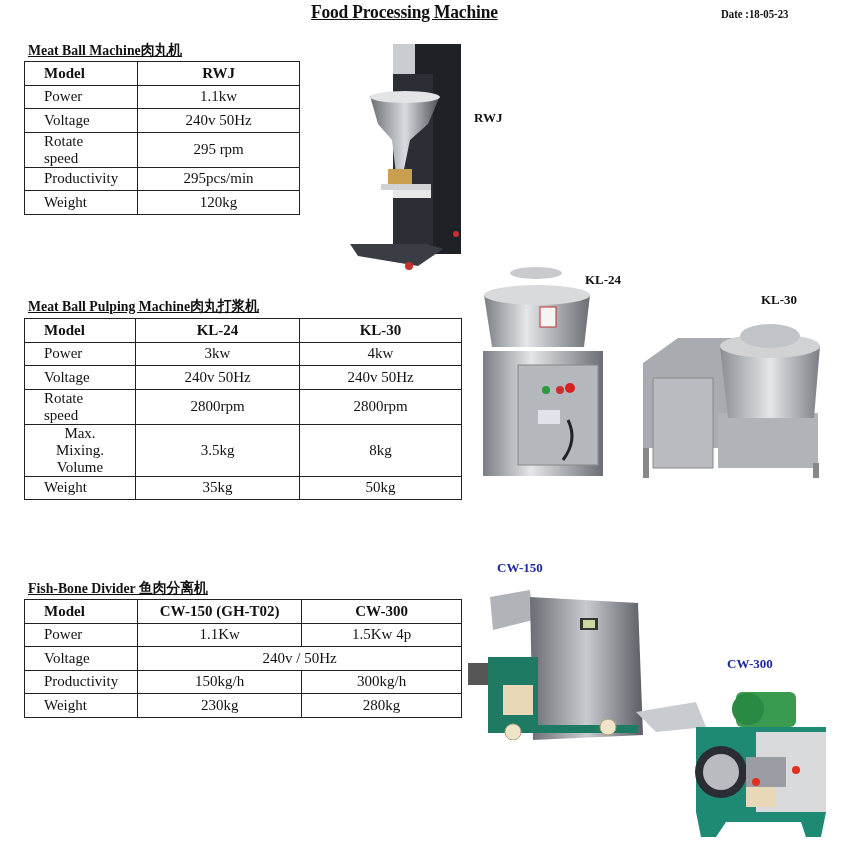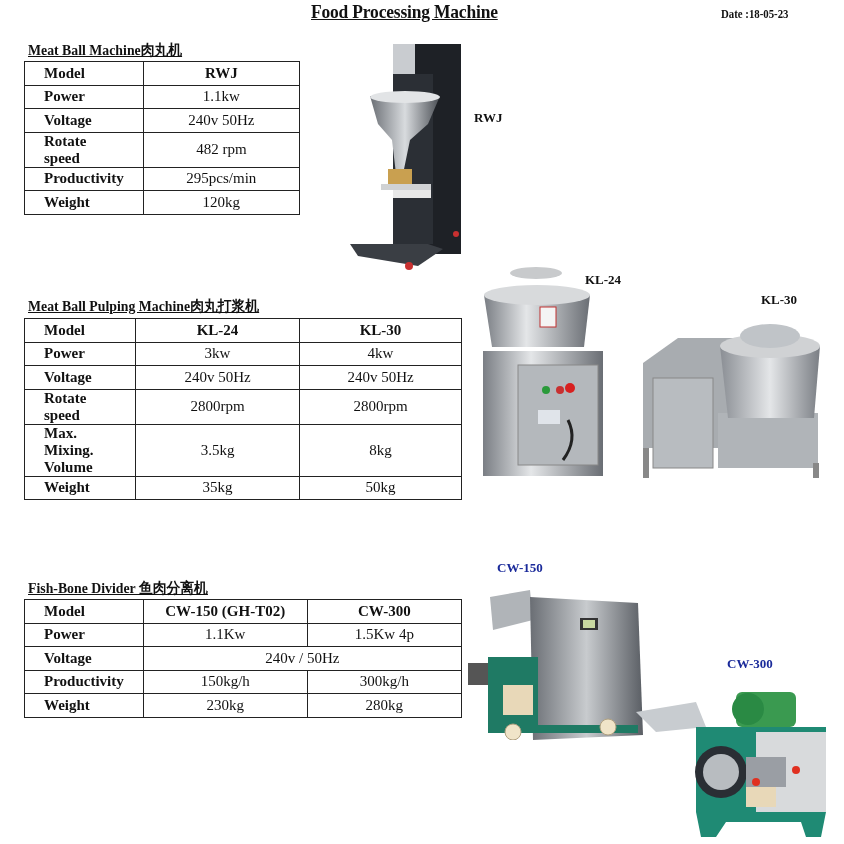--- a/index.html
+++ b/index.html
@@ -5,21 +5,21 @@
   html, body { margin:0; padding:0; background:#ffffff; }
   body { width:844px; height:844px; position:relative; overflow:hidden;
          font-family:"Liberation Serif", "DejaVu Serif", serif; color:#111; }
   .abs { position:absolute; }
   .title { left:311px; top:1px; font-size:19px; font-weight:bold; text-decoration:underline;
            letter-spacing:-0.2px; transform:scaleX(0.92); transform-origin:left top; }
   .date { left:721px; top:7px; font-size:12px; font-weight:bold; transform:scaleX(0.9); transform-origin:left top; }
   .sec-title { font-size:15px; font-weight:bold; text-decoration:underline; transform:scaleX(0.92); transform-origin:left top; white-space:nowrap; }
   table.spec { border-collapse:collapse; position:absolute; font-size:15px; }
   table.spec td { border:1.6px solid #222; padding:0 19px; height:22.5px; line-height:17px; }
-  table.spec td.lbl { text-align:left;font-weight:bold; }
+  table.spec td.lbl { text-align:left; }
   table.spec td.val { text-align:center; }
   table.spec tr.hdr td { font-weight:bold; }
   .photo-label { font-size:13px; font-weight:bold; }
   .blue { color:#1a2a9a; }
   .photo { position:absolute; }
 </style>
 </head>
 <body>
 
 <div class="abs title">Food Processing Machine</div>
@@ -39,21 +39,21 @@
   <tr>
     <td class="lbl">Power</td>
     <td class="val">1.1kw</td>
   </tr>
   <tr>
     <td class="lbl">Voltage</td>
     <td class="val">240v 50Hz</td>
   </tr>
   <tr>
     <td class="lbl">Rotate speed</td>
-    <td class="val">482 rpm</td>
+    <td class="val">295 rpm</td>
   </tr>
   <tr>
     <td class="lbl">Productivity</td>
     <td class="val">295pcs/min</td>
   </tr>
   <tr>
     <td class="lbl">Weight</td>
     <td class="val">120kg</td>
   </tr>
 </tbody>
@@ -103,21 +103,21 @@
     <td class="lbl">Voltage</td>
     <td class="val">240v 50Hz</td>
     <td class="val">240v 50Hz</td>
   </tr>
   <tr>
     <td class="lbl">Rotate speed</td>
     <td class="val">2800rpm</td>
     <td class="val">2800rpm</td>
   </tr>
   <tr>
-    <td class="lbl" style="height:43px;">Max. Mixing. Volume</td>
+    <td class="lbl" style="height:43px;text-align:center;">Max. Mixing. Volume</td>
     <td class="val">3.5kg</td>
     <td class="val">8kg</td>
   </tr>
   <tr>
     <td class="lbl">Weight</td>
     <td class="val">35kg</td>
     <td class="val">50kg</td>
   </tr>
 </tbody>
   </table>

